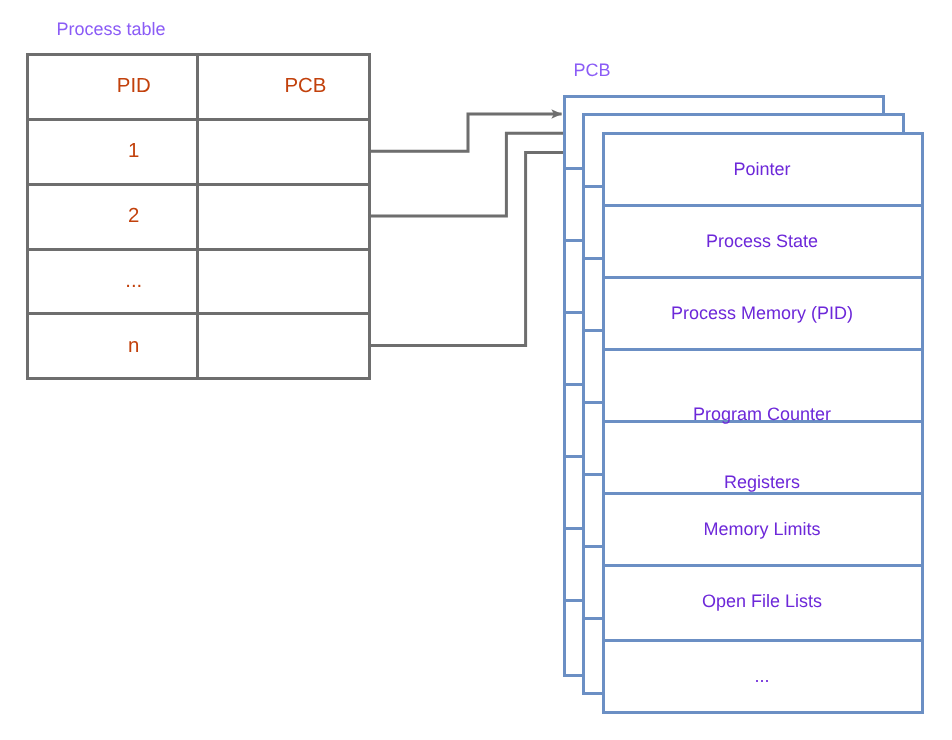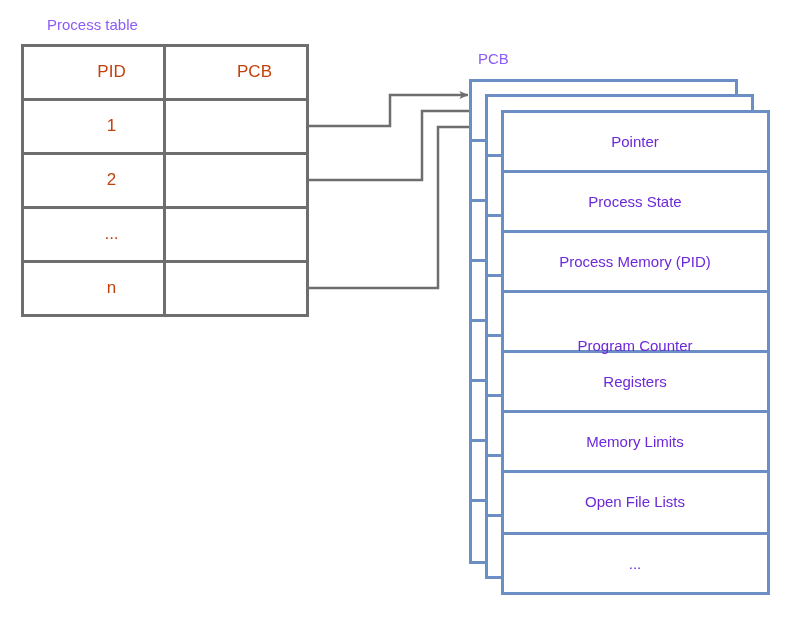--- a/index.html
+++ b/index.html
@@ -143,16 +143,16 @@
 
 <div class="ptable-cell" style="left:22px;  top:261px; width:143px; height:54px;">n</div>
 <div class="ptable-cell" style="left:165px; top:261px; width:143px; height:54px;"></div>
 
 <div class="lbl" id="pcb-caption">PCB</div>
 
 <div class="pcb-field" style="top:111px;">Pointer</div>
 <div class="pcb-field" style="top:171px;">Process State</div>
 <div class="pcb-field" style="top:231px;">Process Memory (PID)</div>
 <div class="pcb-field" style="top:291px;margin-top:24px;">Program Counter</div>
-<div class="pcb-field" style="top:351px;">Registers</div>
+<div class="pcb-field" style="top:372px;">Registers</div>
 <div class="pcb-field" style="top:411px;text-align:center;">Memory Limits</div>
 <div class="pcb-field" style="top:471px;text-align:right;">Open File Lists</div>
 <div class="pcb-field" style="top:533px; height:60px;">...</div>
 
 </body></html>

